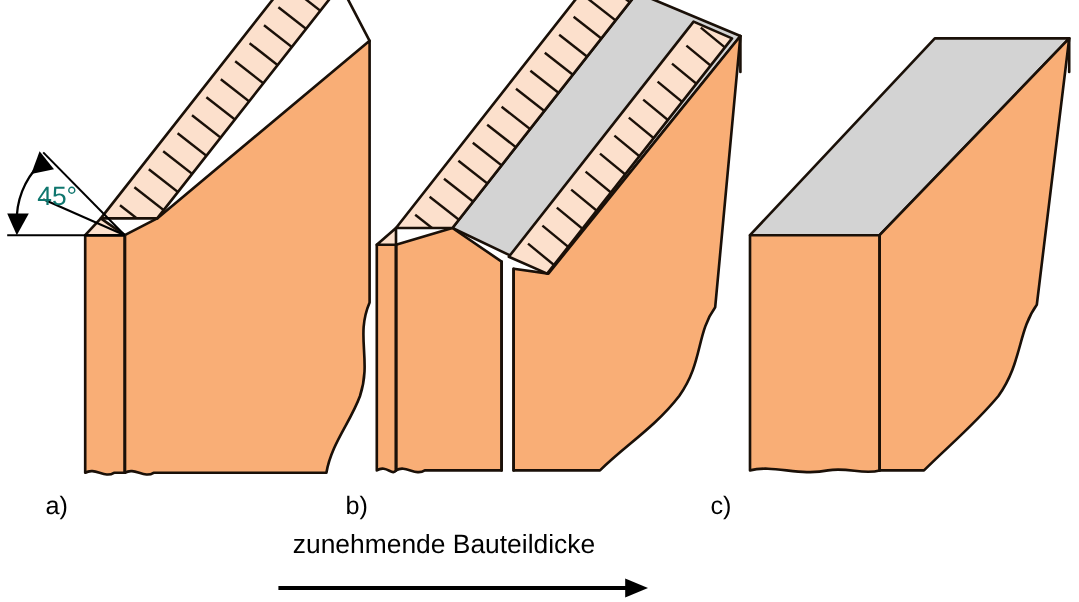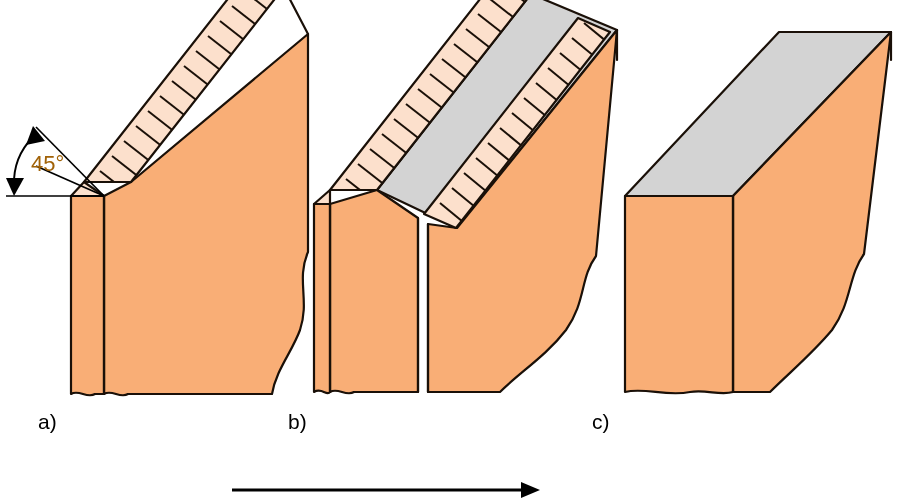--- a/index.html
+++ b/index.html
@@ -78,21 +78,21 @@
   .fig-label {
     position: absolute;
     font-size: 21px;
     color: #000000;
     white-space: nowrap;
     font-family: "Liberation Sans", sans-serif;
   }
   .angle-label {
     position: absolute;
     font-size: 22px;
-    color: #a16207;
+    color: #0f766e;
     white-space: nowrap;
     font-family: "Liberation Sans", sans-serif;
   }
   .caption-text {
     position: absolute;
     font-size: 22px;
     color: #000000;
     white-space: nowrap;
     font-family: "Liberation Sans", sans-serif;
   }
@@ -258,14 +258,15 @@
   </svg>
 
   <div class="angle-label" style="left:31px; top:151px;">45°</div>
 
   <div class="fig-label" style="left:38px; top:410px;">a)</div>
 
   <div class="fig-label" style="left:288px; top:410px;">b)</div>
 
   <div class="fig-label" style="left:592px; top:410px;">c)</div>
 
+  <div class="caption-text" style="left:244px; top:441px;">zunehmende Bauteildicke</div>
 
 </div>
 
 </body></html>

